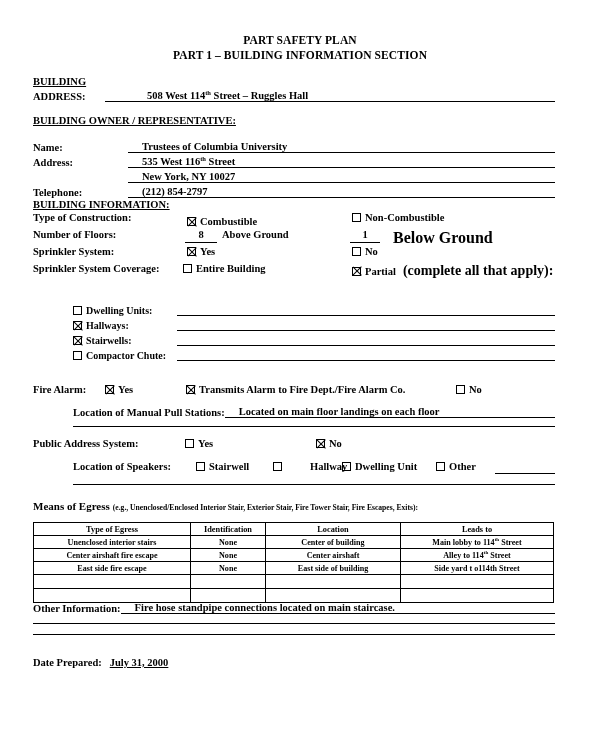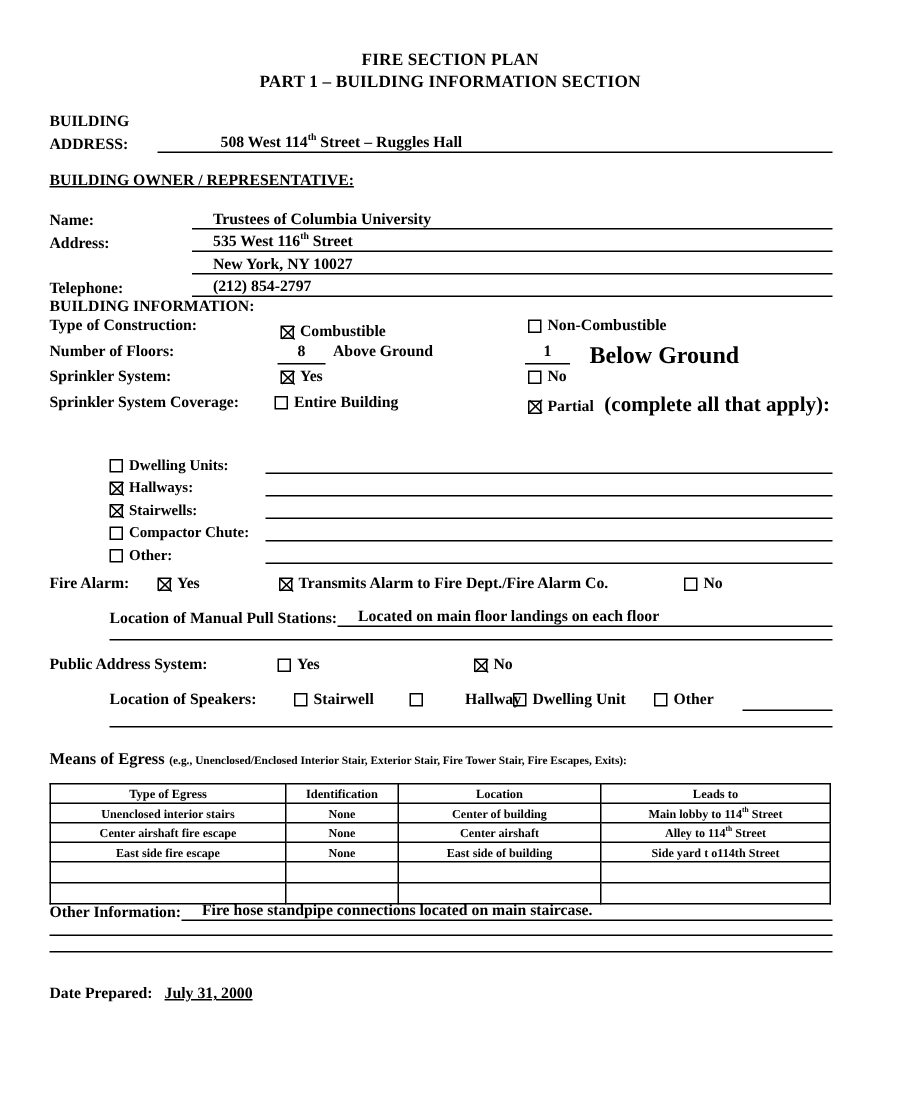--- a/index.html
+++ b/index.html
@@ -59,20 +59,21 @@
 
   
   .sec-head {
     font-size: 10.5px;
     font-weight: bold;
     text-decoration: underline;
   }
   .sec-head-plain {
     font-size: 10.5px;
     font-weight: bold;
+    text-decoration: underline;
   }
 
   
   .cb {
     display: inline-block;
     width: 9px;
     height: 9px;
     border: 1.3px solid #000;
     position: relative;
     vertical-align: -1px;
@@ -150,21 +151,21 @@
   }
   table.egress th { font-size: 8.3px; }
   table.egress tr.empty td { height: 12px; }
 </style>
 </head>
 <body>
 
 <div class="page">
 
   <div class="title-block">
-    <div class="line1">FIRE SECTION PLAN</div>
+    <div class="line1">PART SAFETY PLAN</div>
     <div class="line2">PART 1 – BUILDING INFORMATION SECTION</div>
   </div>
 
   <div class="abs" style="left:33px; top:76px; width:522px;">
     <div class="sec-head-plain">BUILDING</div>
     <div class="row" style="margin-top:1px;">
       <div class="label" style="width:72px;">ADDRESS:</div>
       <div class="fill">
         <span class="val" style="padding-left:42px;"><span>508 West 114</span><sup>th</sup><span> Street – Ruggles Hall</span></span>
       </div>
@@ -284,27 +285,20 @@
     </div>
 
     <div class="sublist-row" style="height:15px;">
       <span class="cbl">
         <span class="cb"></span>
         <span>Compactor Chute:</span>
       </span>
       <span class="ln"></span>
     </div>
 
-    <div class="sublist-row" style="height:15px;">
-      <span class="cbl">
-        <span class="cb"></span>
-        <span>Other:</span>
-      </span>
-      <span class="ln"></span>
-    </div>
   </div>
 
   <div class="abs" style="left:33px; top:384px; width:522px;">
     <div style="position:relative; height:15px;">
       <span style="position:absolute; left:0; top:0; font-size:10.5px; font-weight:bold;">Fire Alarm:</span>
       <span class="cb-item" style="position:absolute; left:72px; top:0;">
         <span class="cb checked"></span>
         <span>Yes</span>
       </span>
       <span class="cb-item" style="position:absolute; left:153px; top:0;">

